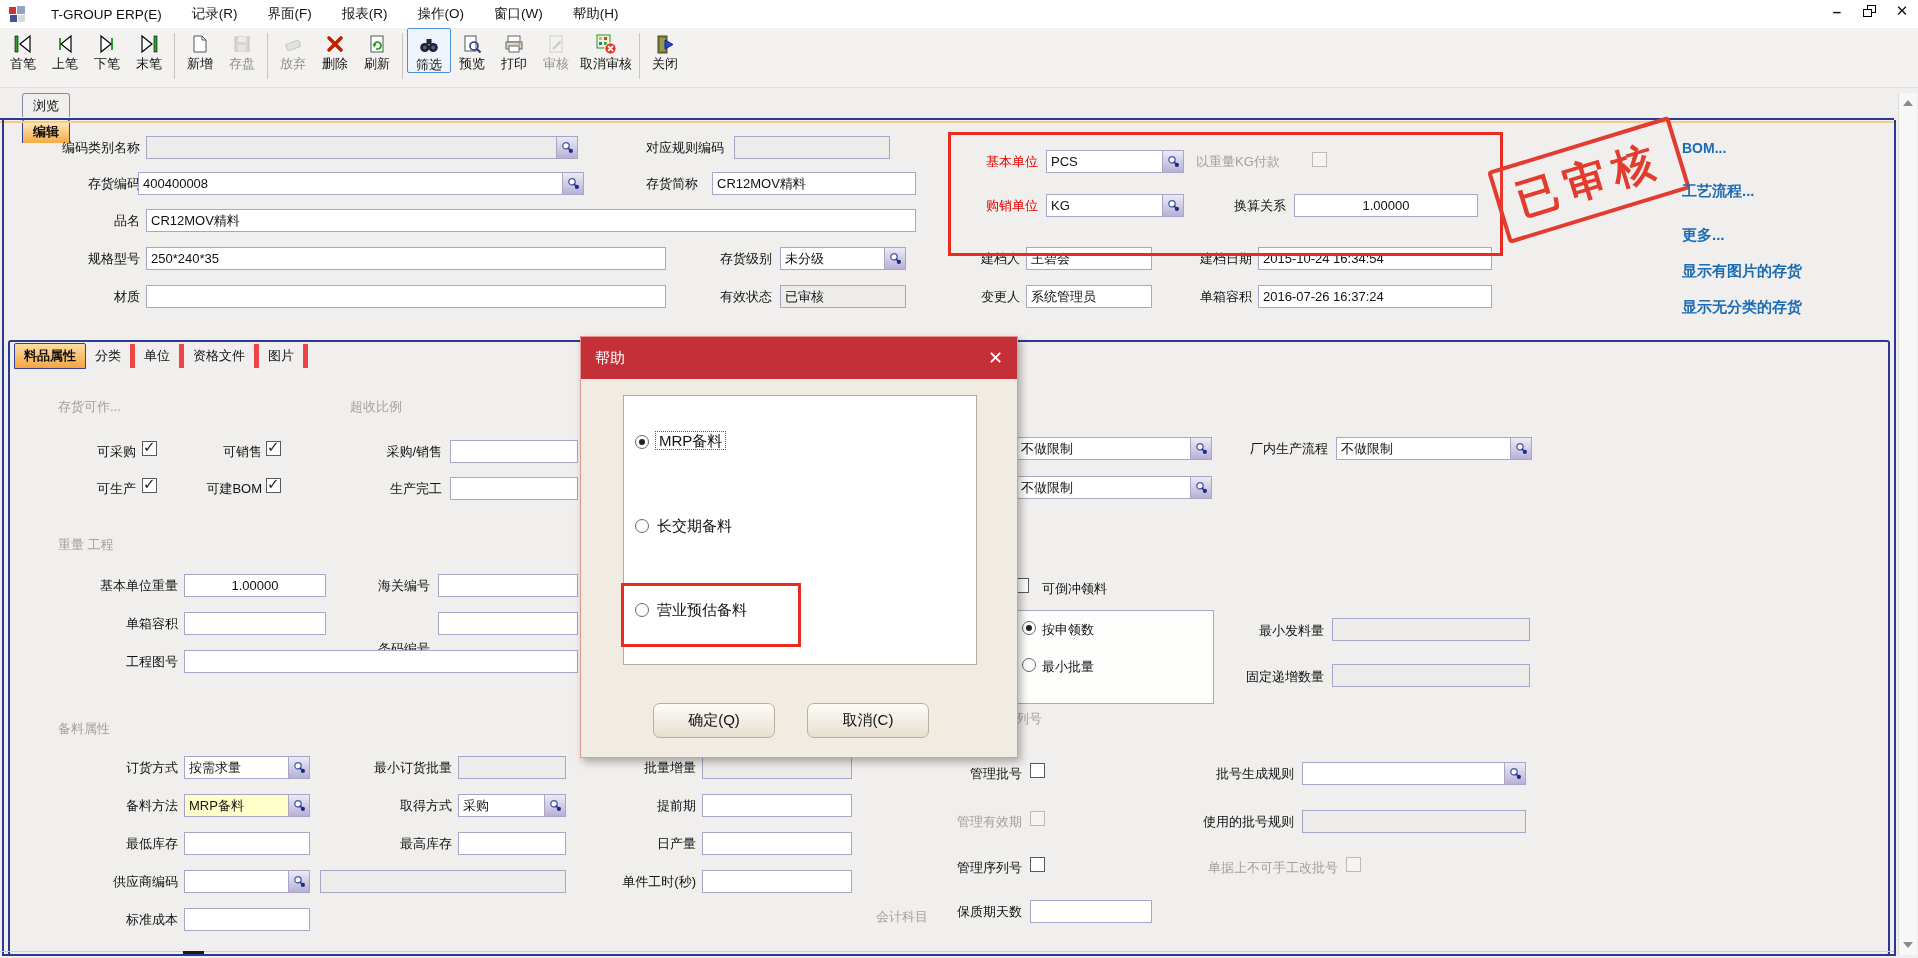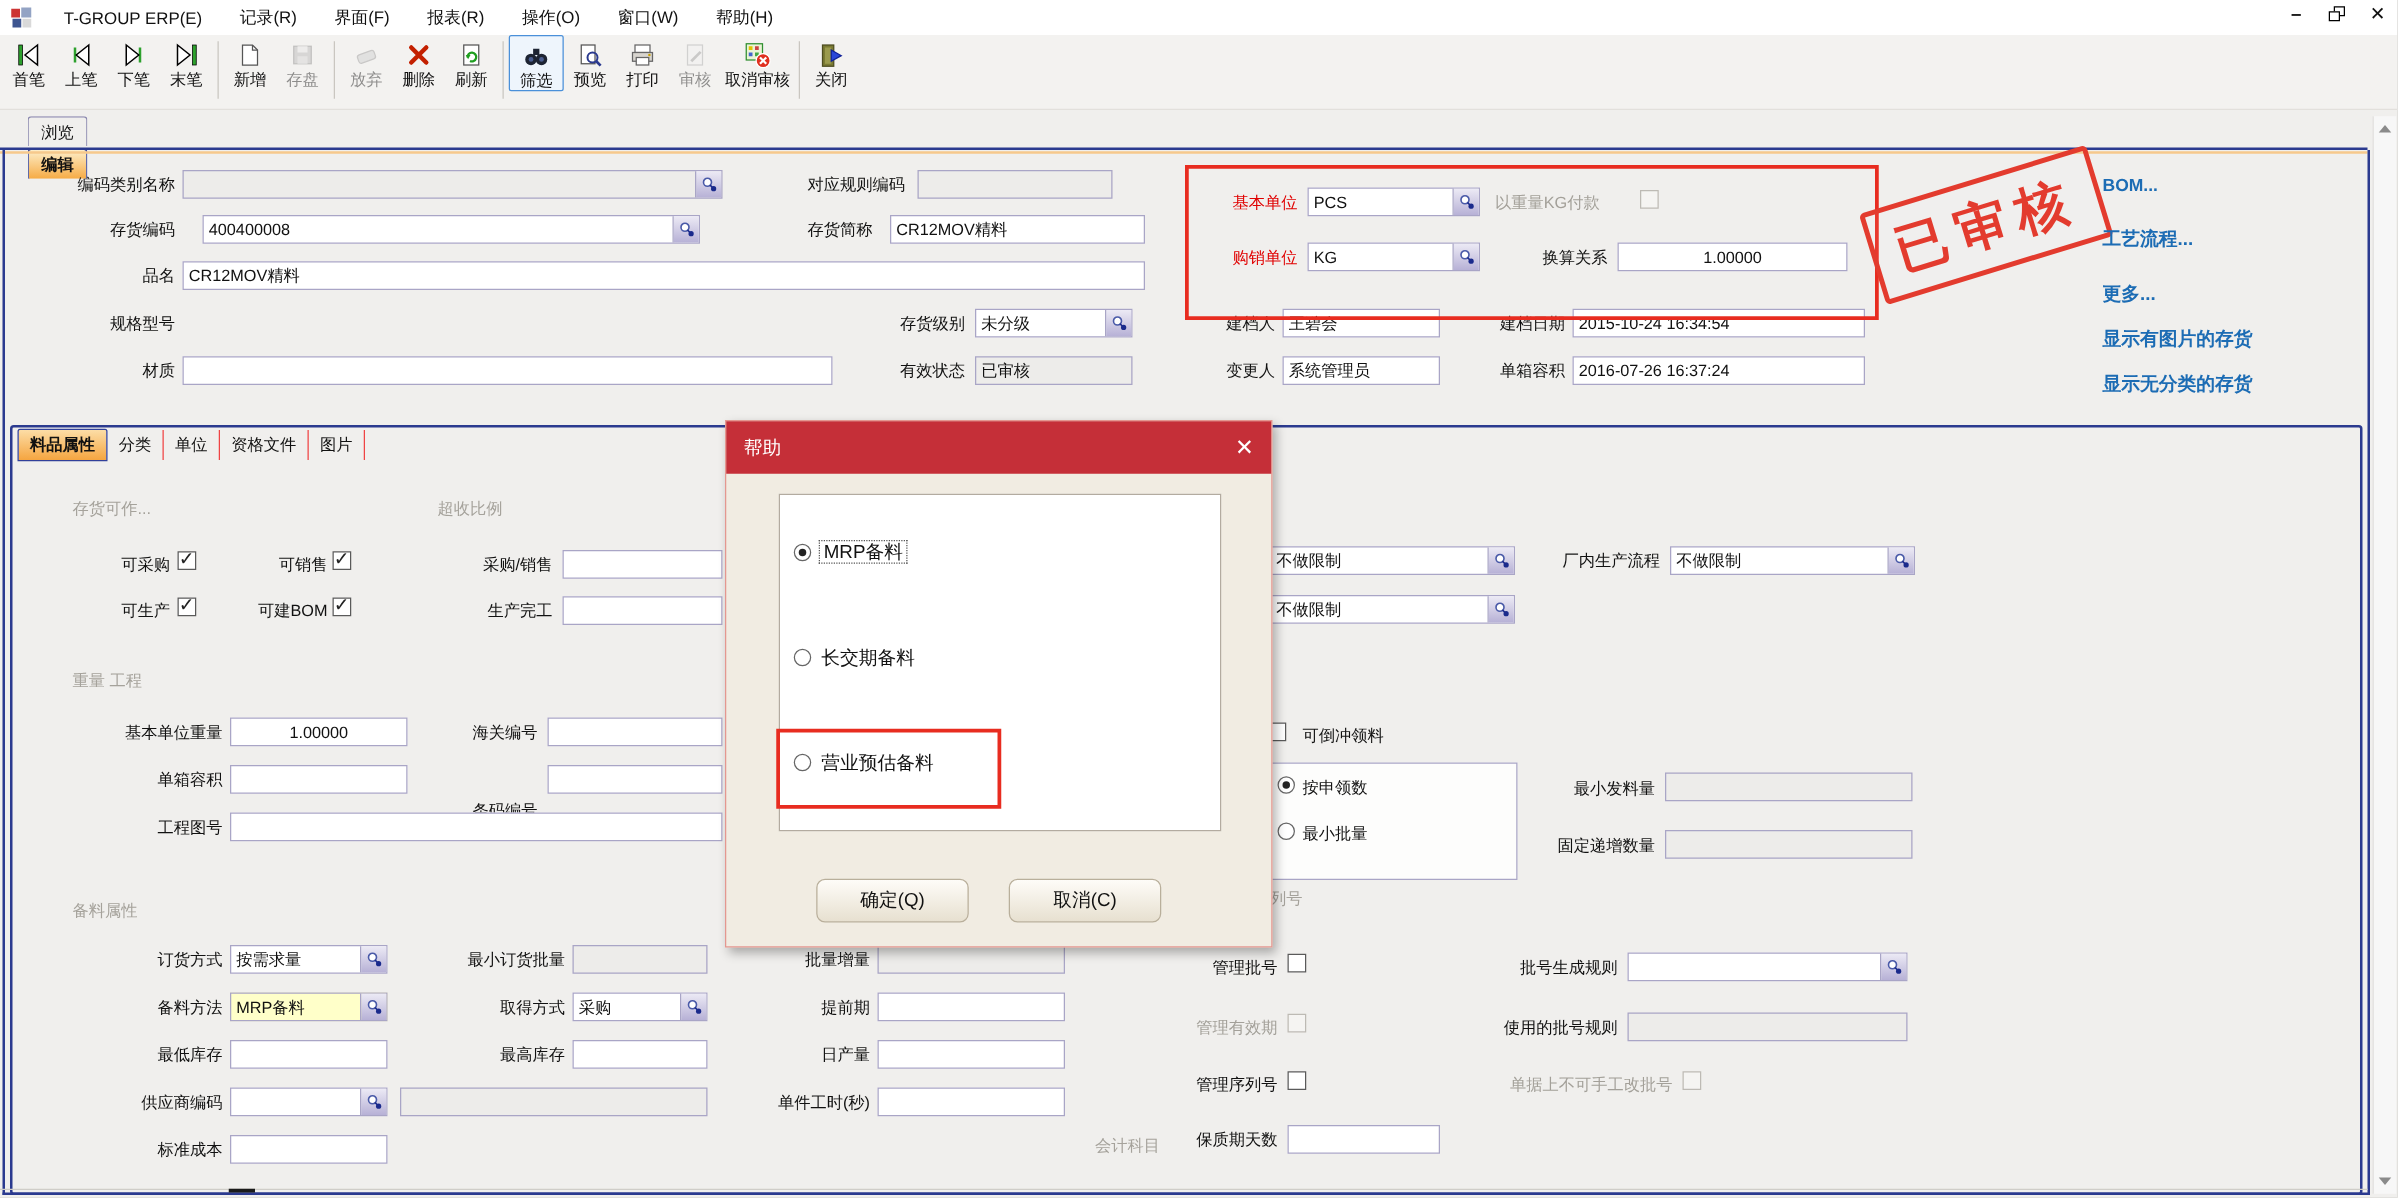--- a/index.html
+++ b/index.html
@@ -26,21 +26,21 @@
   .tbsep{width:1px;height:46px;background:#c9c6c0;margin:5px 4px 0;}
   
   .tabstrip{position:absolute;left:6px;top:93px;display:flex;align-items:flex-end;gap:2px;flex-direction:column;}
   .tab{padding:3px 10px 2px;border:1px solid #8a87ae;border-bottom:none;background:#f0efed;border-radius:3px 3px 0 0;}
   .tab.active{background:linear-gradient(#fdeec9,#f6ab45);font-weight:bold;border-color:#31409a;margin-left:16px;}
   .topline-navy{position:absolute;left:0;top:118px;width:1894px;height:2px;background:#2b3a8f;}
   .topline-orange{position:absolute;left:0;top:121px;width:1894px;height:2px;background:#f6c98c;}
   .outer{position:absolute;left:2px;top:120px;width:1890px;height:834px;border:2px solid #2b3a8f;border-top:none;pointer-events:none;}
   .lower{position:absolute;left:8px;top:340px;width:1878px;height:612px;border:2px solid #2b3a8f;border-radius:3px;pointer-events:none;}
   .dtabs{position:absolute;left:14px;top:343px;display:flex;align-items:center;background:#f0efed;padding-right:6px;}
-  .dtab{padding:3px 9px;border-right:1px solid #ef4444;}
+  .dtab{padding:3px 9px;border-right:5px solid #ef4444;}
   .dtab.active{background:linear-gradient(#fcdda6,#f5a540);font-weight:bold;border:1px solid #31409a;border-radius:2px 2px 0 0;}
   
   .lbl{position:absolute;text-align:right;white-space:nowrap;}
   .llbl{position:absolute;text-align:left;white-space:nowrap;}
   .rlbl{color:#e00000;}
   .glbl{color:#a3a099;}
   .sec{position:absolute;color:#a5a29b;font-weight:normal;white-space:nowrap;}
   .fld{position:absolute;height:23px;background:#fff;border:1px solid #a9a5c6;display:flex;align-items:center;box-sizing:border-box;}
   .fld .v{flex:1;padding:0 4px;white-space:nowrap;overflow:hidden;}
   .fld.ro{background:#edecea;}
@@ -277,41 +277,44 @@
           <circle cx="9.9" cy="9.9" r="2.1" fill="#1a2a8c"></circle>
         </svg>
       </span>
   </div>
   <div class="lbl" style="left:590px;top:139px;width:134px">对应规则编码</div>
   <div class="fld ro" style="left:734px;top:136px;width:156px">
     <span class="v"></span>
   </div>
 
   <div class="lbl" style="left:66px;top:175px;width:74px">存货编码</div>
-  <div class="fld" style="left:162px;top:172px;width:398px">
+  <div class="fld" style="left:138px;top:172px;width:446px">
     <span class="v">400400008</span>
       <span class="lk">
         <svg width="13" height="13" viewBox="0 0 13 13">
           <circle cx="5" cy="4.8" r="3.2" fill="#fff" stroke="#4a5aa8" stroke-width="1.3"></circle>
           <line x1="7" y1="7" x2="9.4" y2="9.4" stroke="#1a2a8c" stroke-width="1.4"></line>
           <circle cx="9.9" cy="9.9" r="2.1" fill="#1a2a8c"></circle>
         </svg>
       </span>
   </div>
   <div class="lbl" style="left:622px;top:175px;width:76px">存货简称</div>
   <div class="fld" style="left:712px;top:172px;width:204px">
     <span class="v">CR12MOV精料</span>
   </div>
 
   <div class="lbl" style="left:86px;top:212px;width:54px">品名</div>
   <div class="fld" style="left:146px;top:209px;width:770px">
     <span class="v">CR12MOV精料</span>
   </div>
 
   <div class="lbl" style="left:66px;top:250px;width:74px">规格型号</div>
+  <div class="fld" style="left:146px;top:247px;width:520px">
+    <span class="v">250*240*35</span>
+  </div>
   <div class="lbl" style="left:698px;top:250px;width:74px">存货级别</div>
   <div class="fld" style="left:780px;top:247px;width:126px">
     <span class="v">未分级</span>
       <span class="lk">
         <svg width="13" height="13" viewBox="0 0 13 13">
           <circle cx="5" cy="4.8" r="3.2" fill="#fff" stroke="#4a5aa8" stroke-width="1.3"></circle>
           <line x1="7" y1="7" x2="9.4" y2="9.4" stroke="#1a2a8c" stroke-width="1.4"></line>
           <circle cx="9.9" cy="9.9" r="2.1" fill="#1a2a8c"></circle>
         </svg>
       </span>

